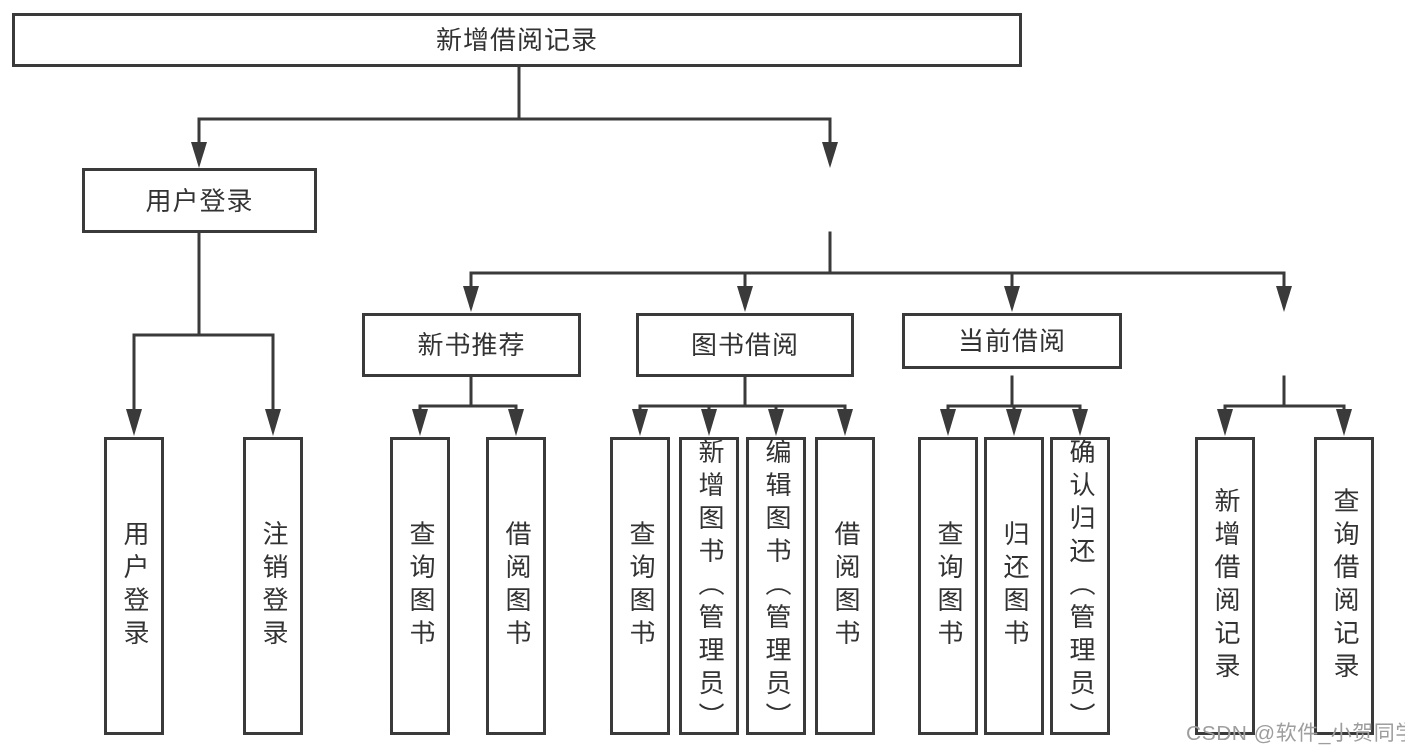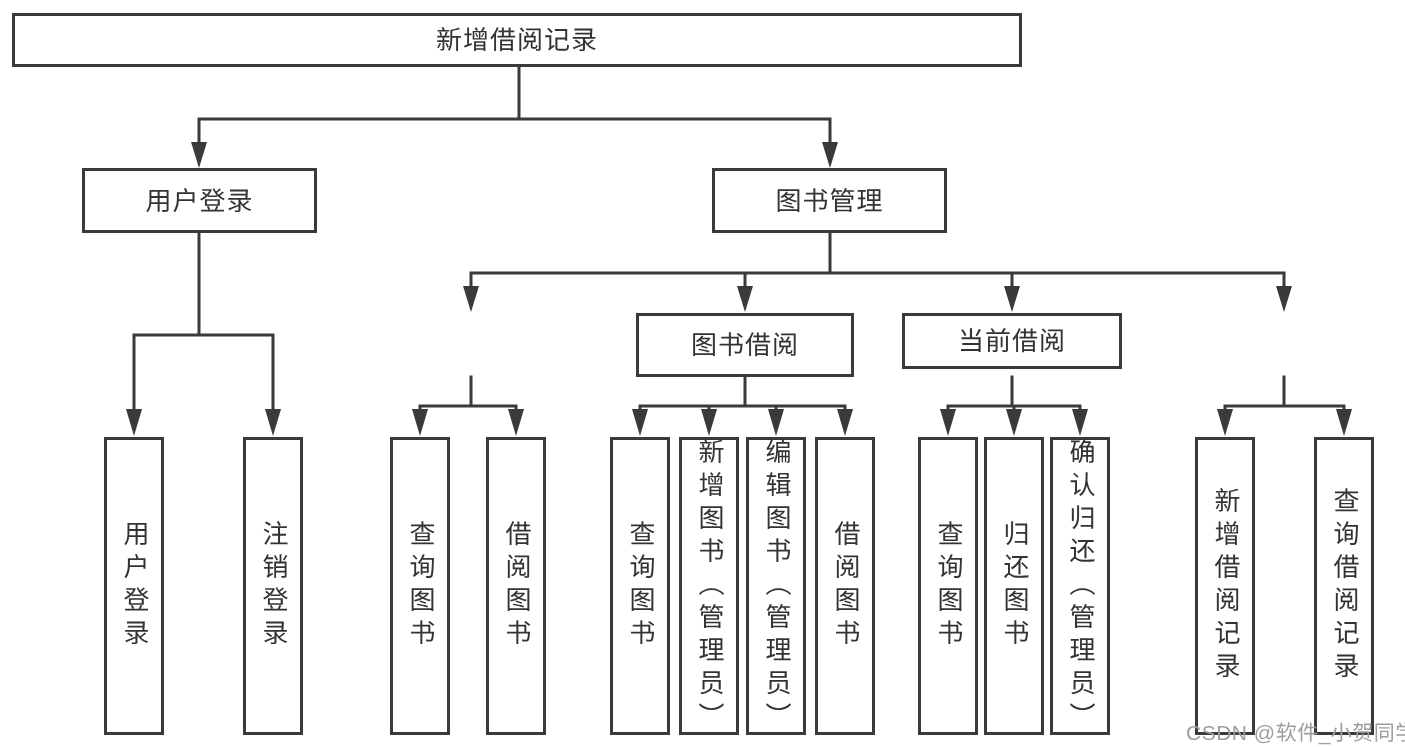--- a/index.html
+++ b/index.html
@@ -118,24 +118,24 @@
     </g>
   </svg>
 
   <div class="node h" style="left:12px;top:13px;width:1010px;height:54px">
     <span>新增借阅记录</span>
   </div>
 
   <div class="node h" style="left:82px;top:168px;width:235px;height:65px">
     <span>用户登录</span>
   </div>
-  <div class="node h" style="left:712px;top:168px;width:235px;height:65px">
-    <span>图书管理</span>
+
+  <div class="node h" style="left:362px;top:313px;width:219px;height:64px">
+    <span>新书推荐</span>
   </div>
-
   <div class="node h" style="left:636px;top:313px;width:218px;height:64px">
     <span>图书借阅</span>
   </div>
   <div class="node h" style="left:902px;top:313px;width:220px;height:56px">
     <span>当前借阅</span>
   </div>
 
   <div class="node v" style="left:104px;top:437px;width:60px;height:298px">
     <span>用户登录</span>
   </div>

